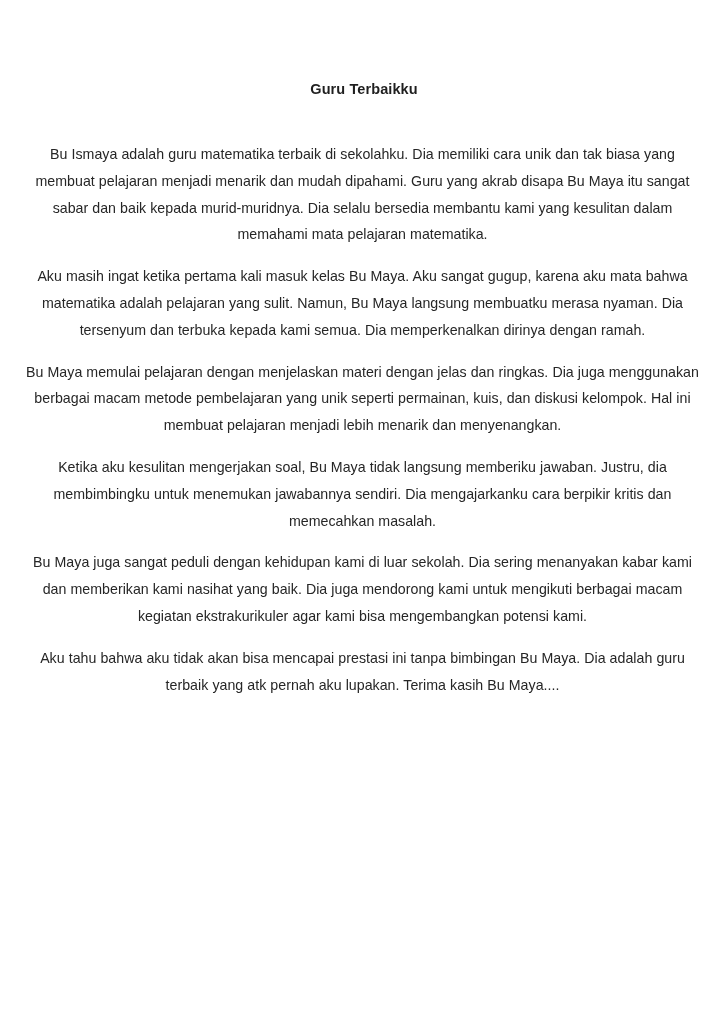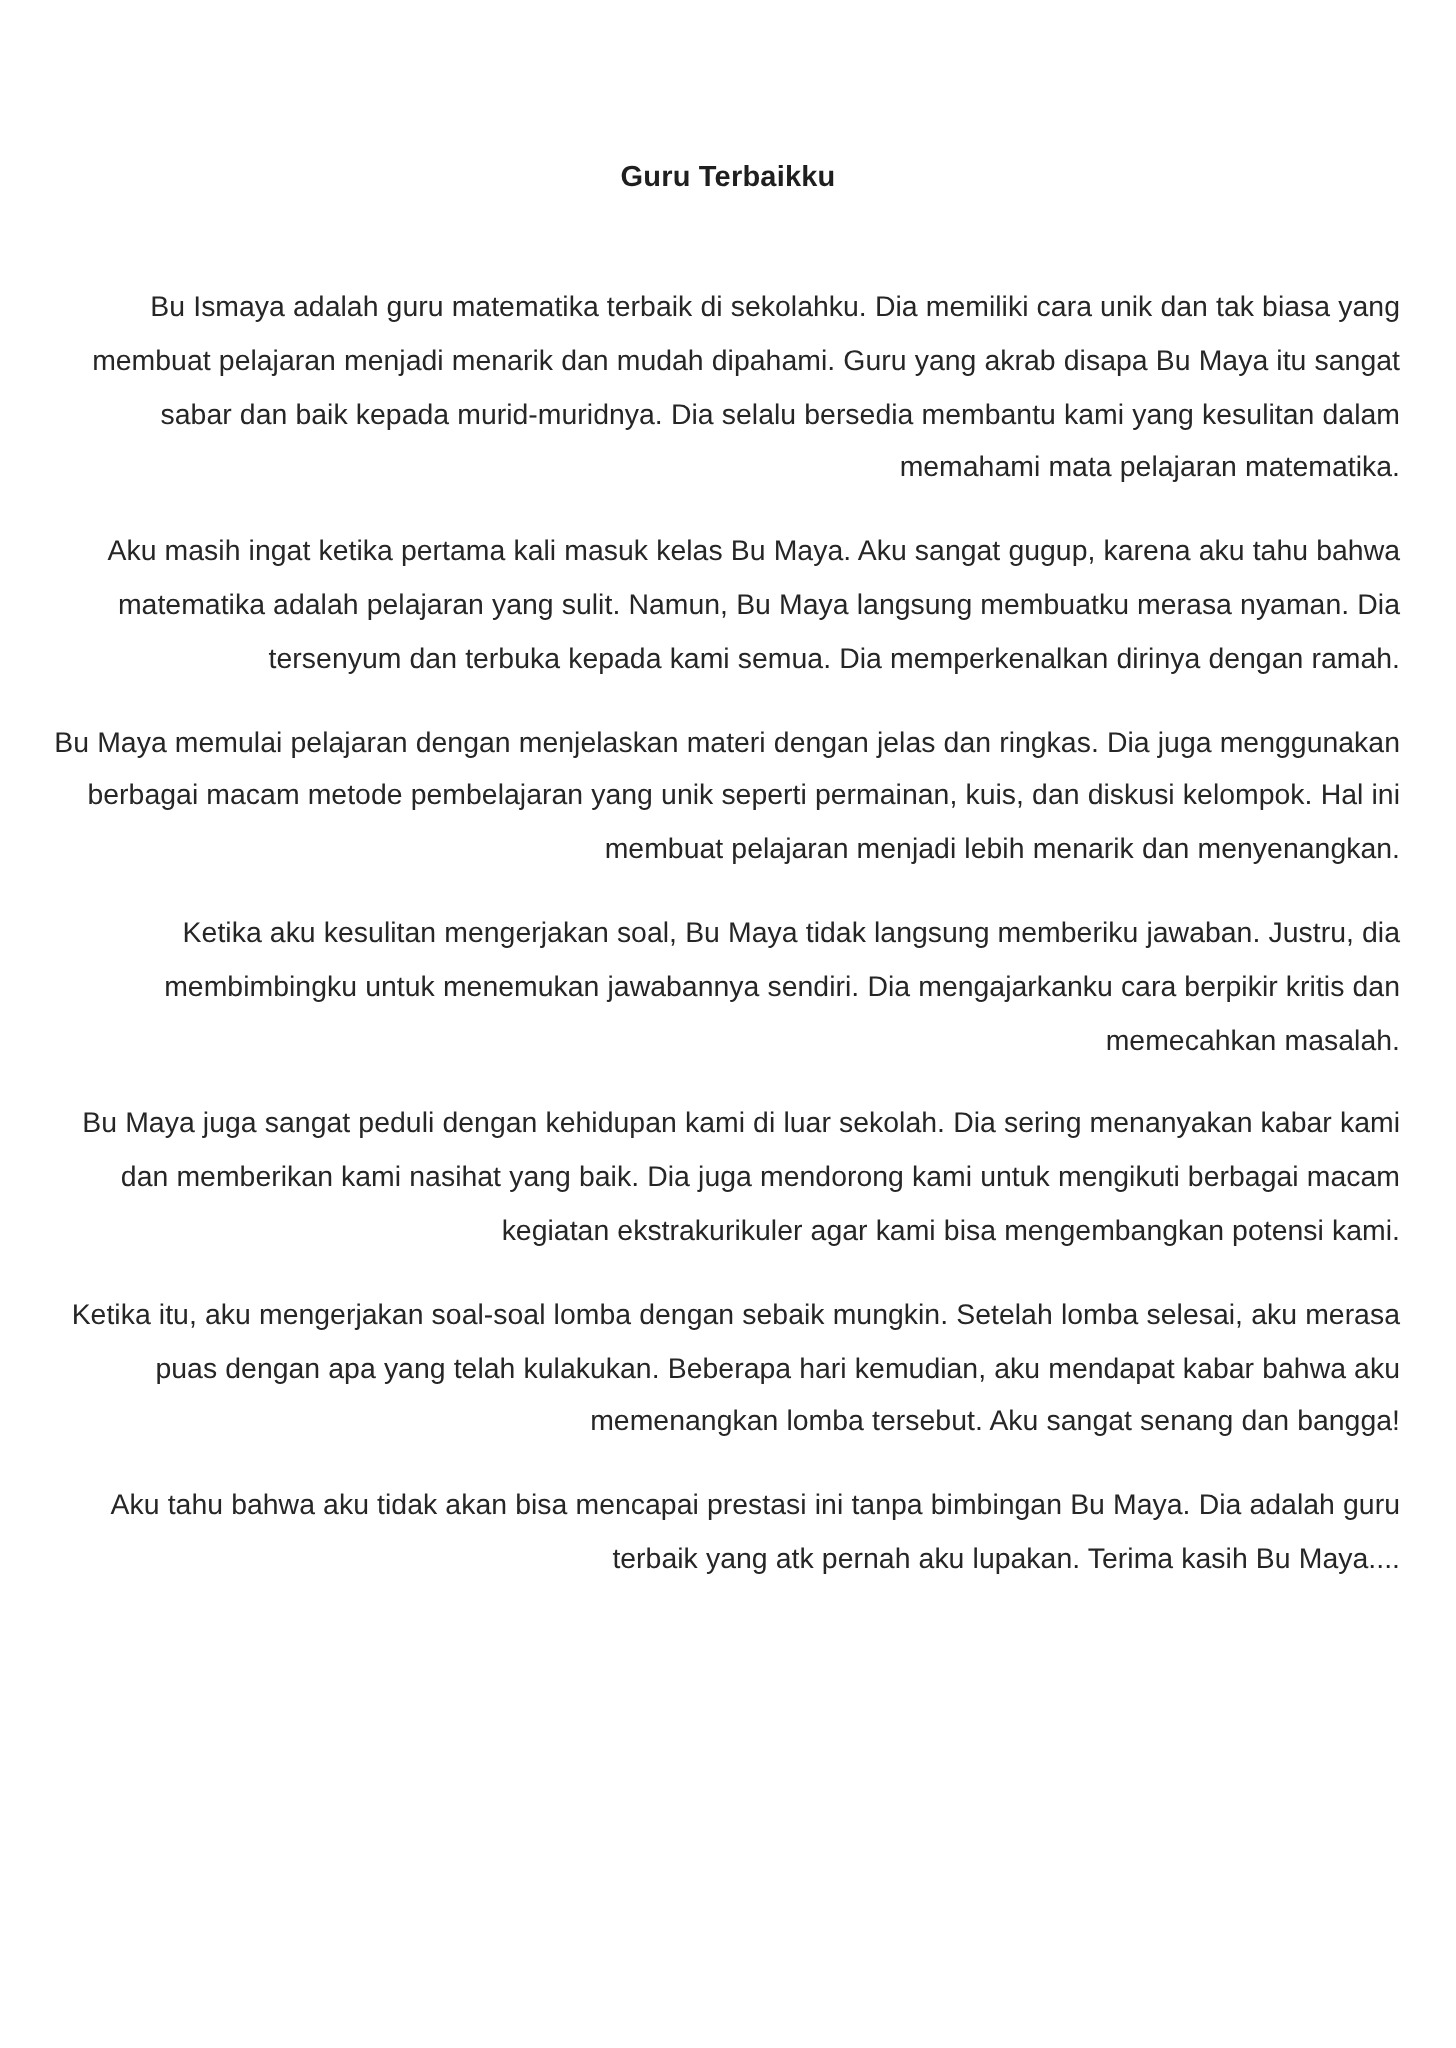--- a/index.html
+++ b/index.html
@@ -35,38 +35,37 @@
   }
   .body-block {
     padding: 0 28px 0 25px;
     margin-top: 43px;
   }
   .para {
     font-size: 14.2px;
     line-height: 26.8px;
     color: #262626;
     margin: 0 0 15px 0;
-    text-align: right;
+    text-align: center;
     word-spacing: 0.1px;
     letter-spacing: 0.02px;
   }
   .para:last-child {
     margin-bottom: 0;
   }
 </style>
 </head>
 <body>
 
 <div class="page">
 
   <h1 class="doc-title">Guru Terbaikku</h1>
 
   <div class="body-block">
     <p class="para">Bu Ismaya adalah guru matematika terbaik di sekolahku. Dia memiliki cara unik dan tak biasa yang membuat pelajaran menjadi menarik dan mudah dipahami. Guru yang akrab disapa Bu Maya itu sangat sabar dan baik kepada murid-muridnya. Dia selalu bersedia membantu kami yang kesulitan dalam memahami mata pelajaran matematika.</p>
-    <p class="para">Aku masih ingat ketika pertama kali masuk kelas Bu Maya. Aku sangat gugup, karena aku tahu bahwa matematika adalah pelajaran yang sulit. Namun, Bu Maya langsung membuatku merasa nyaman. Dia tersenyum dan terbuka kepada kami semua. Dia memperkenalkan dirinya dengan ramah.</p>
+    <p class="para">Aku masih ingat ketika pertama kali masuk kelas Bu Maya. Aku sangat gugup, karena aku mata bahwa matematika adalah pelajaran yang sulit. Namun, Bu Maya langsung membuatku merasa nyaman. Dia tersenyum dan terbuka kepada kami semua. Dia memperkenalkan dirinya dengan ramah.</p>
     <p class="para">Bu Maya memulai pelajaran dengan menjelaskan materi dengan jelas dan ringkas. Dia juga menggunakan berbagai macam metode pembelajaran yang unik seperti permainan, kuis, dan diskusi kelompok. Hal ini membuat pelajaran menjadi lebih menarik dan menyenangkan.</p>
     <p class="para">Ketika aku kesulitan mengerjakan soal, Bu Maya tidak langsung memberiku jawaban. Justru, dia membimbingku untuk menemukan jawabannya sendiri. Dia mengajarkanku cara berpikir kritis dan memecahkan masalah.</p>
     <p class="para">Bu Maya juga sangat peduli dengan kehidupan kami di luar sekolah. Dia sering menanyakan kabar kami dan memberikan kami nasihat yang baik. Dia juga mendorong kami untuk mengikuti berbagai macam kegiatan ekstrakurikuler agar kami bisa mengembangkan potensi kami.</p>
-    <p class="para">Ketika itu, aku mengerjakan soal-soal lomba dengan sebaik mungkin. Setelah lomba selesai, aku merasa puas dengan apa yang telah kulakukan. Beberapa hari kemudian, aku mendapat kabar bahwa aku memenangkan lomba tersebut. Aku sangat senang dan bangga!</p>
     <p class="para">Aku tahu bahwa aku tidak akan bisa mencapai prestasi ini tanpa bimbingan Bu Maya. Dia adalah guru terbaik yang atk pernah aku lupakan. Terima kasih Bu Maya....</p>
   </div>
 
 </div>
 
 </body></html>

